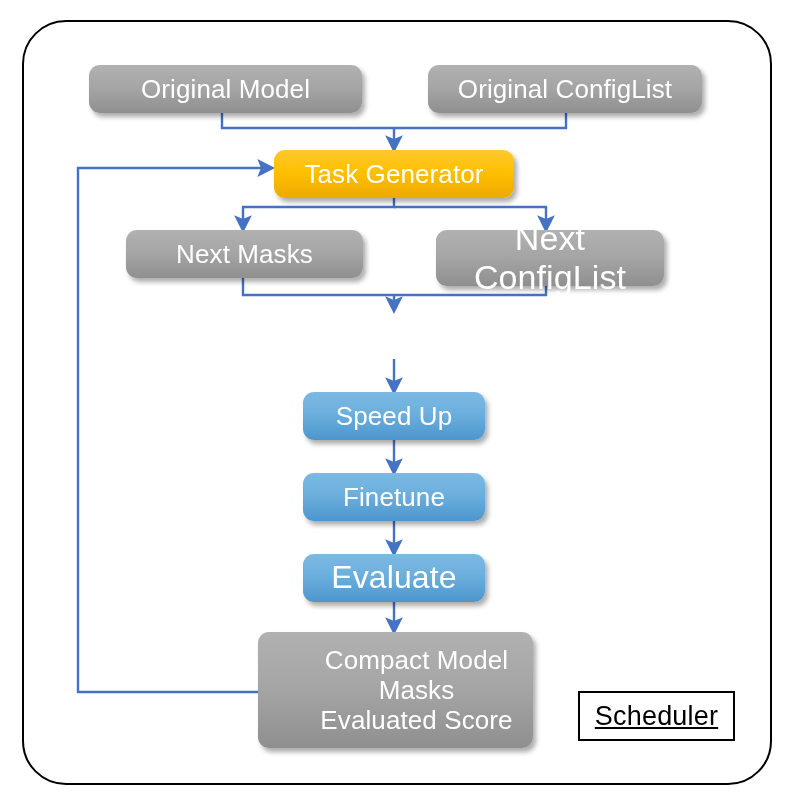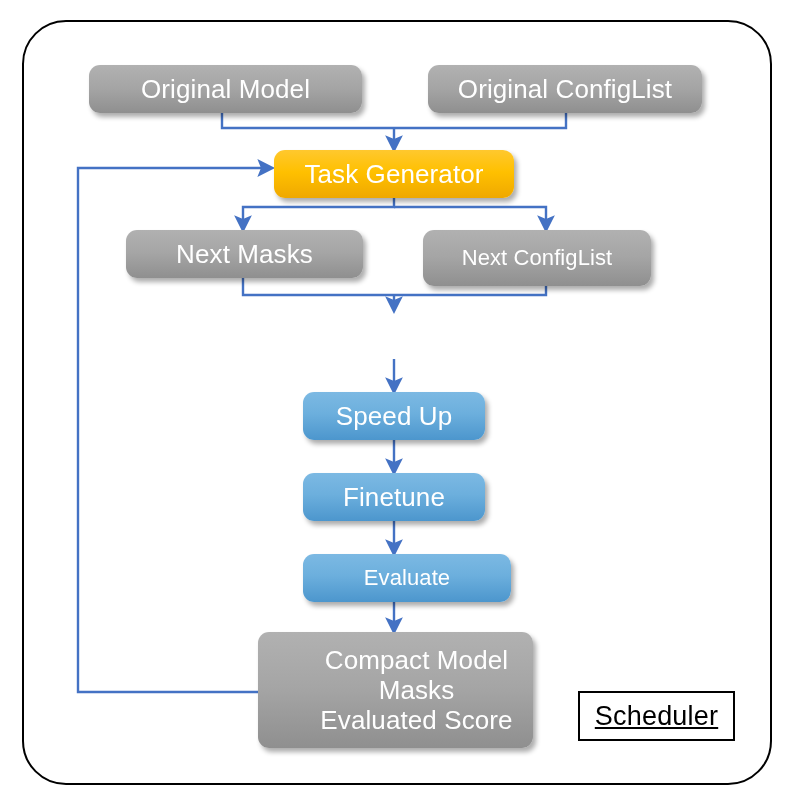--- a/index.html
+++ b/index.html
@@ -148,34 +148,34 @@
   </div>
 
   <div class="node node-yellow" style="left:274px; top:150px; width:240px; height:48px; font-size:26px;">
     <span>Task Generator</span>
   </div>
 
   <div class="node node-gray" style="left:126px; top:230px; width:237px; height:48px; font-size:26px;">
     <span>Next Masks</span>
   </div>
 
-  <div class="node node-gray" style="left:423px; top:230px; width:228px; height:56px; font-size:22px;">
+  <div class="node node-gray" style="left:436px; top:230px; width:228px; height:56px; font-size:34px;">
     <span>Next ConfigList</span>
   </div>
 
 
   <div class="node node-blue-light" style="left:303px; top:392px; width:182px; height:48px; font-size:26px;">
     <span>Speed Up</span>
   </div>
 
   <div class="node node-blue-light" style="left:303px; top:473px; width:182px; height:48px; font-size:26px;">
     <span>Finetune</span>
   </div>
 
-  <div class="node node-blue-light" style="left:303px; top:554px; width:208px; height:48px; font-size:22px;">
+  <div class="node node-blue-light" style="left:303px; top:554px; width:182px; height:48px; font-size:32px;">
     <span>Evaluate</span>
   </div>
 
   <div class="node node-gray" style="left:258px; top:632px; width:275px; height:116px; font-size:26px;">
     <span style="white-space:pre-line;margin-left:42px;">Compact Model
 Masks
 Evaluated Score</span>
   </div>
 
   <div class="scheduler-label">

